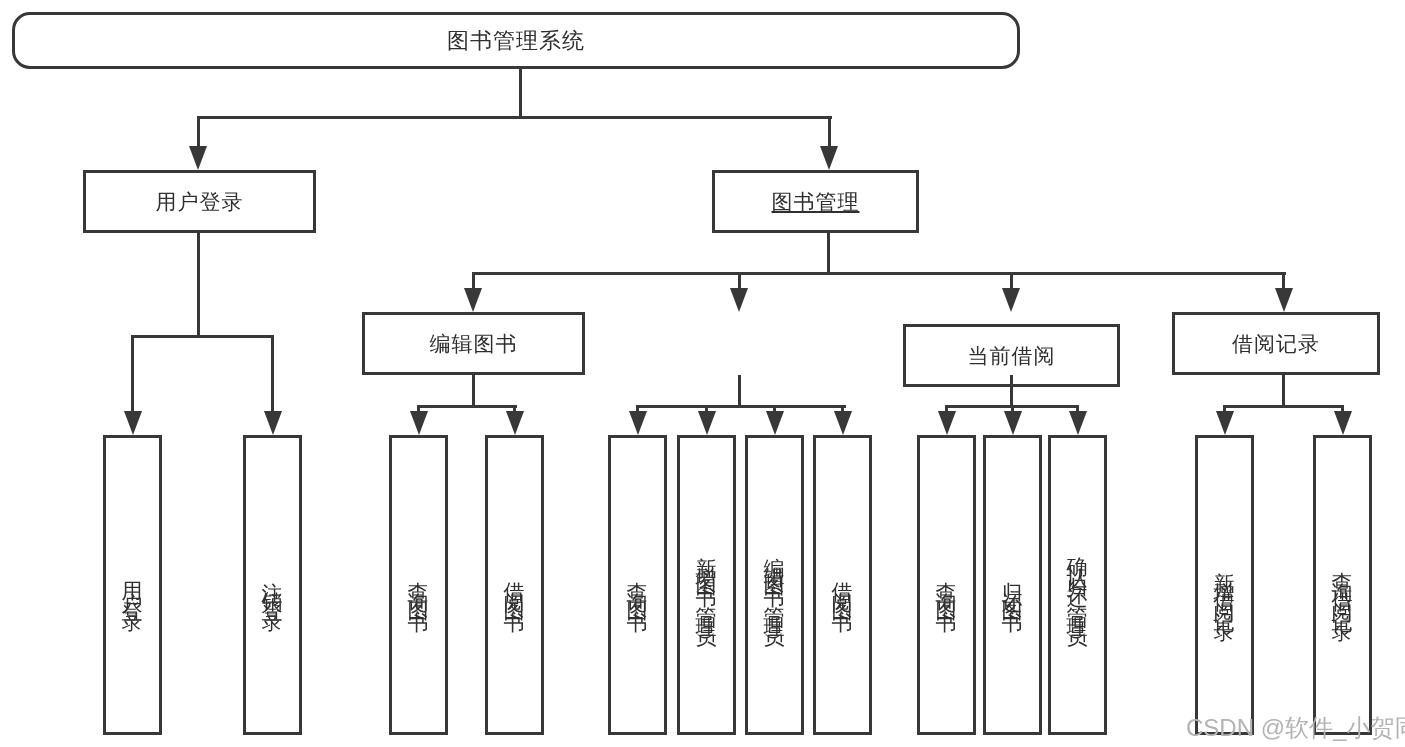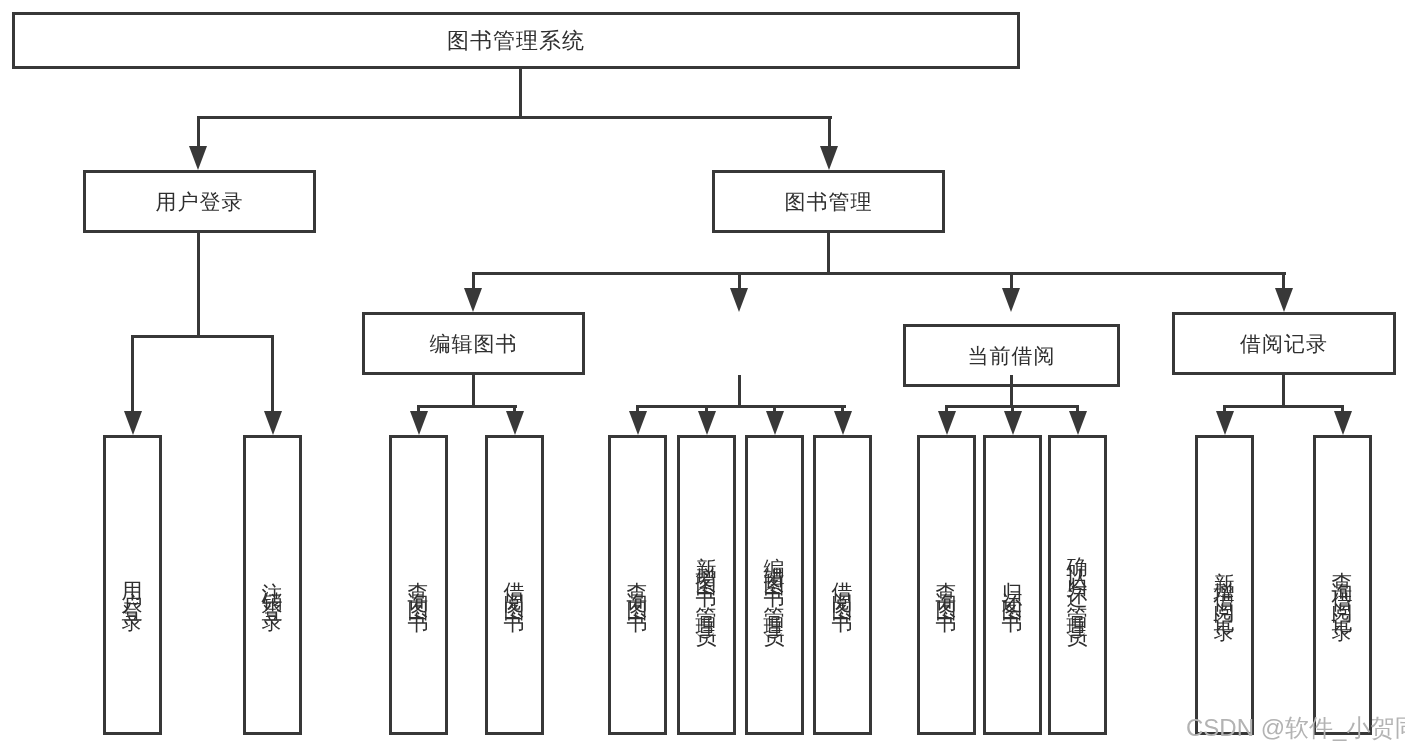--- a/index.html
+++ b/index.html
@@ -56,35 +56,35 @@
     color:var(--watermark);
     white-space:nowrap;
     z-index:5;
   }
 </style>
 </head>
 <body>
 
 <div class="canvas">
 
-  <div class="box" style="left:12px;top:12px;width:1008px;height:57px;">
+  <div class="box" style="left:12px;top:12px;width:1008px;height:57px;border-radius:18px;">
     <span class="hlabel root-label">图书管理系统</span>
   </div>
 
   <div class="vline" style="left:519px;top:69px;height:50px;"></div>
   <div class="hline" style="left:197px;top:116px;width:635px;"></div>
   <div class="vline" style="left:197px;top:116px;height:34px;"></div>
   <div class="arrow" style="left:189px;top:146px;"></div>
   <div class="vline" style="left:828px;top:116px;height:34px;"></div>
   <div class="arrow" style="left:820px;top:146px;"></div>
 
   <div class="box" style="left:83px;top:170px;width:233px;height:63px;">
     <span class="hlabel">用户登录</span>
   </div>
-  <div class="box" style="left:712px;top:170px;width:233px;height:63px;">
+  <div class="box" style="left:712px;top:170px;width:207px;height:63px;text-decoration:underline;">
     <span class="hlabel">图书管理</span>
   </div>
 
   <div class="vline" style="left:197px;top:233px;height:104px;"></div>
   <div class="hline" style="left:131px;top:335px;width:143px;"></div>
   <div class="vline" style="left:131px;top:335px;height:80px;"></div>
   <div class="arrow" style="left:124px;top:411px;"></div>
   <div class="vline" style="left:271px;top:335px;height:80px;"></div>
   <div class="arrow" style="left:264px;top:411px;"></div>
 
@@ -98,21 +98,21 @@
   <div class="arrow" style="left:1002px;top:288px;"></div>
   <div class="vline" style="left:1282px;top:272px;height:22px;"></div>
   <div class="arrow" style="left:1275px;top:288px;"></div>
 
   <div class="box" style="left:362px;top:312px;width:223px;height:63px;">
     <span class="hlabel">编辑图书</span>
   </div>
   <div class="box" style="left:903px;top:324px;width:217px;height:63px;">
     <span class="hlabel">当前借阅</span>
   </div>
-  <div class="box" style="left:1172px;top:312px;width:224px;height:63px;">
+  <div class="box" style="left:1172px;top:312px;width:208px;height:63px;">
     <span class="hlabel">借阅记录</span>
   </div>
 
   <div class="vline" style="left:472px;top:375px;height:33px;"></div>
   <div class="hline" style="left:417px;top:405px;width:100px;"></div>
   <div class="vline" style="left:417px;top:405px;height:10px;"></div>
   <div class="arrow" style="left:410px;top:411px;"></div>
   <div class="vline" style="left:513px;top:405px;height:10px;"></div>
   <div class="arrow" style="left:506px;top:411px;"></div>
 

